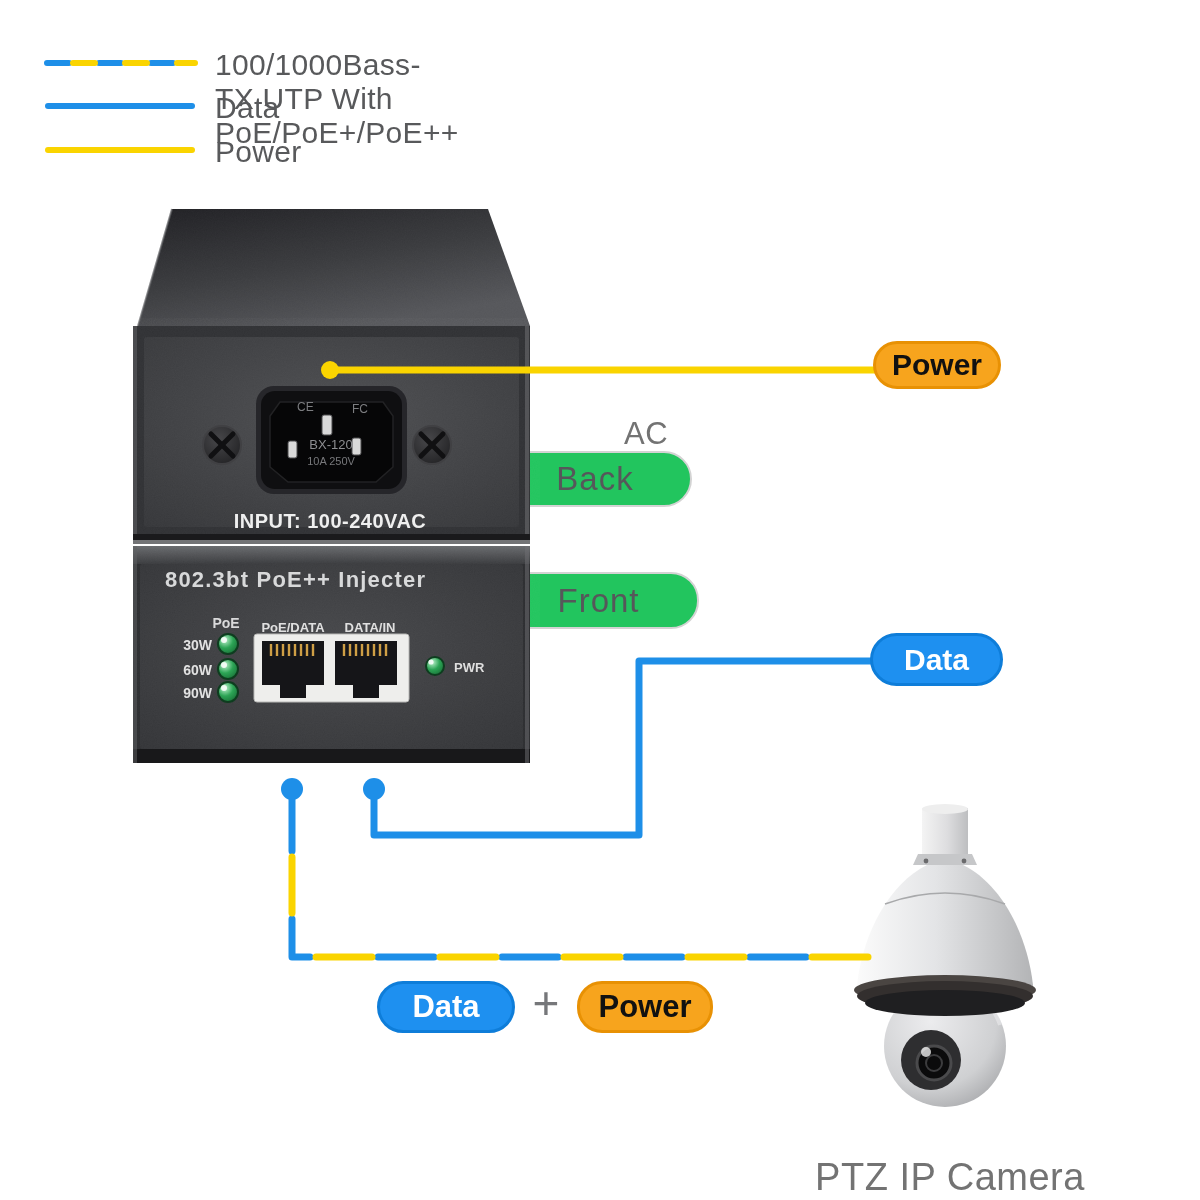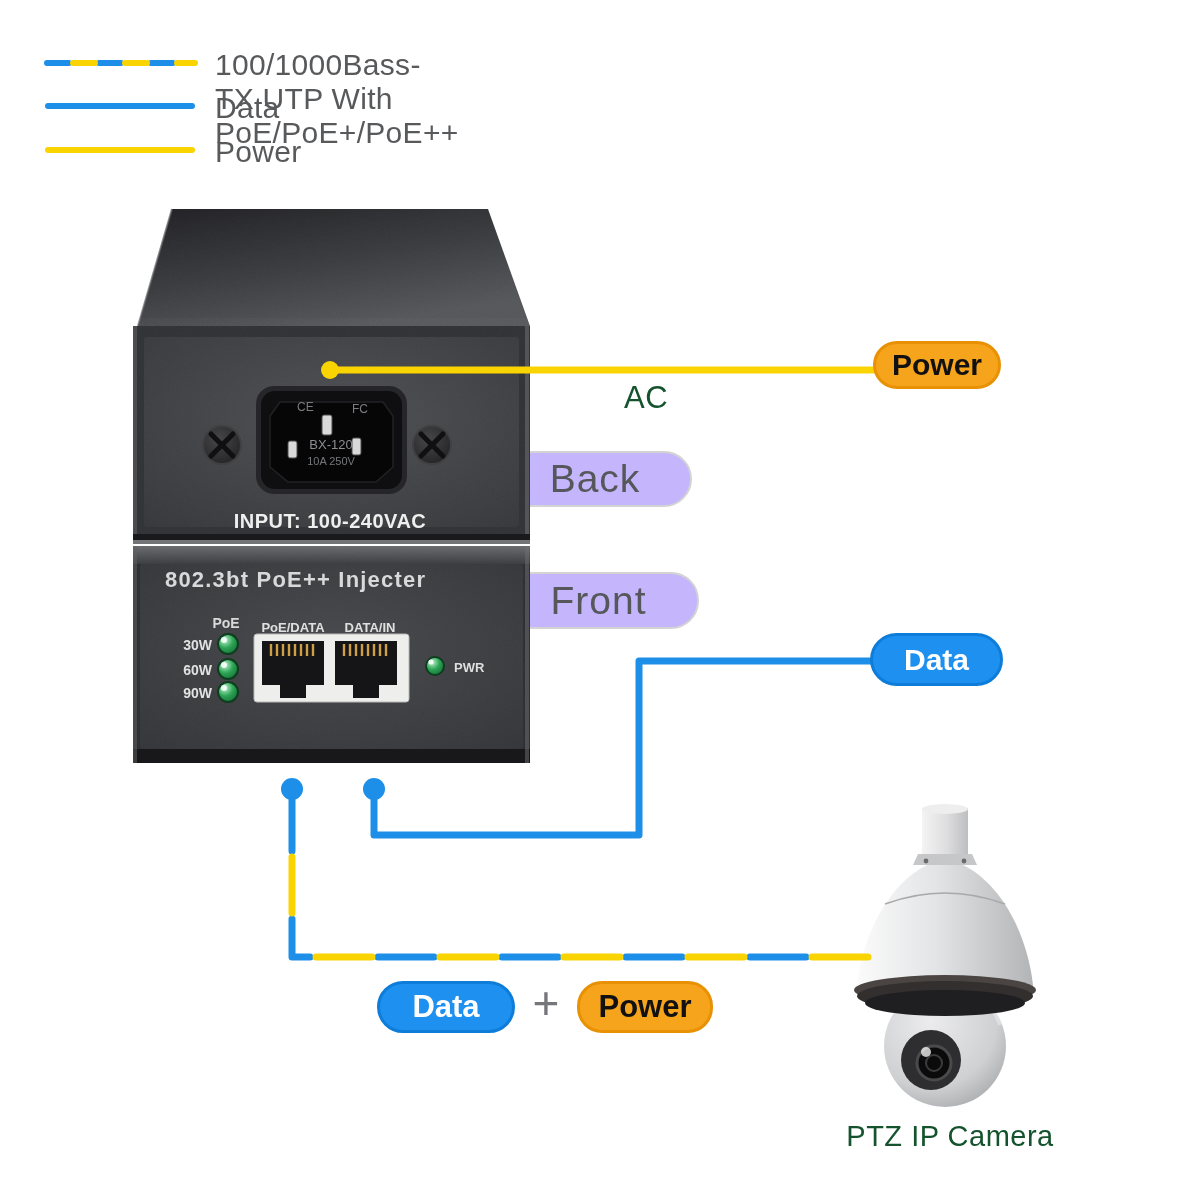--- a/index.html
+++ b/index.html
@@ -1,23 +1,23 @@
 <!DOCTYPE html>
 <html><head>
 <meta charset="utf-8">
 <style>
   html,body{margin:0;padding:0;background:#ffffff;}
   body{width:1200px;height:1200px;position:relative;overflow:hidden;
        font-family:"Liberation Sans", sans-serif;}
   .abs{position:absolute;}
-  .gray-label{color:#14532d;letter-spacing:0.5px;}
+  .gray-label{color:#737373;letter-spacing:0.5px;margin-top:36px;}
   .legend-text{font-size:30px;color:#58595b;letter-spacing:0.3px;}
-  .pill{background:#c4b5fd;border:2px solid #d3d3d3;border-radius:28px;
+  .pill{background:#22c55e;border:2px solid #d3d3d3;border-radius:28px;
         display:flex;align-items:center;justify-content:center;
-        font-size:39px;color:#56575a;letter-spacing:1px;z-index:1;}
+        font-size:33px;color:#56575a;letter-spacing:1px;z-index:1;}
   .badge{display:flex;align-items:center;justify-content:center;
          font-weight:bold;z-index:4;}
   .badge-blue{background:#1e90f0;border:3px solid #0e7dd9;color:#ffffff;border-radius:27px;}
   .badge-orange{background:#f7a41d;border:3px solid #e89104;color:#111111;border-radius:25px;}
   .plus{font-size:46px;color:#76777a;font-weight:500;z-index:4;}
   svg{display:block;}.layer2{z-index:2}.layer3{z-index:3}.layer4{z-index:4}
 </style>
 </head>
 <body>
 
@@ -251,13 +251,13 @@
 <div class="abs badge badge-blue" style="left:377px;top:981px;width:132px;height:46px;font-size:31px;">
   <span>Data</span>
 </div>
 
 <div class="abs plus" style="left:522px;top:976px;width:48px;text-align:center;">+</div>
 
 <div class="abs badge badge-orange" style="left:577px;top:981px;width:130px;height:46px;font-size:31px;">
   <span>Power</span>
 </div>
 
-<div class="abs gray-label" style="left:780px;top:1120px;width:340px;text-align:center;font-size:29px;z-index:4;">PTZ IP Camera</div>
+<div class="abs gray-label" style="left:780px;top:1120px;width:340px;text-align:center;font-size:38px;z-index:4;">PTZ IP Camera</div>
 
 </body></html>

